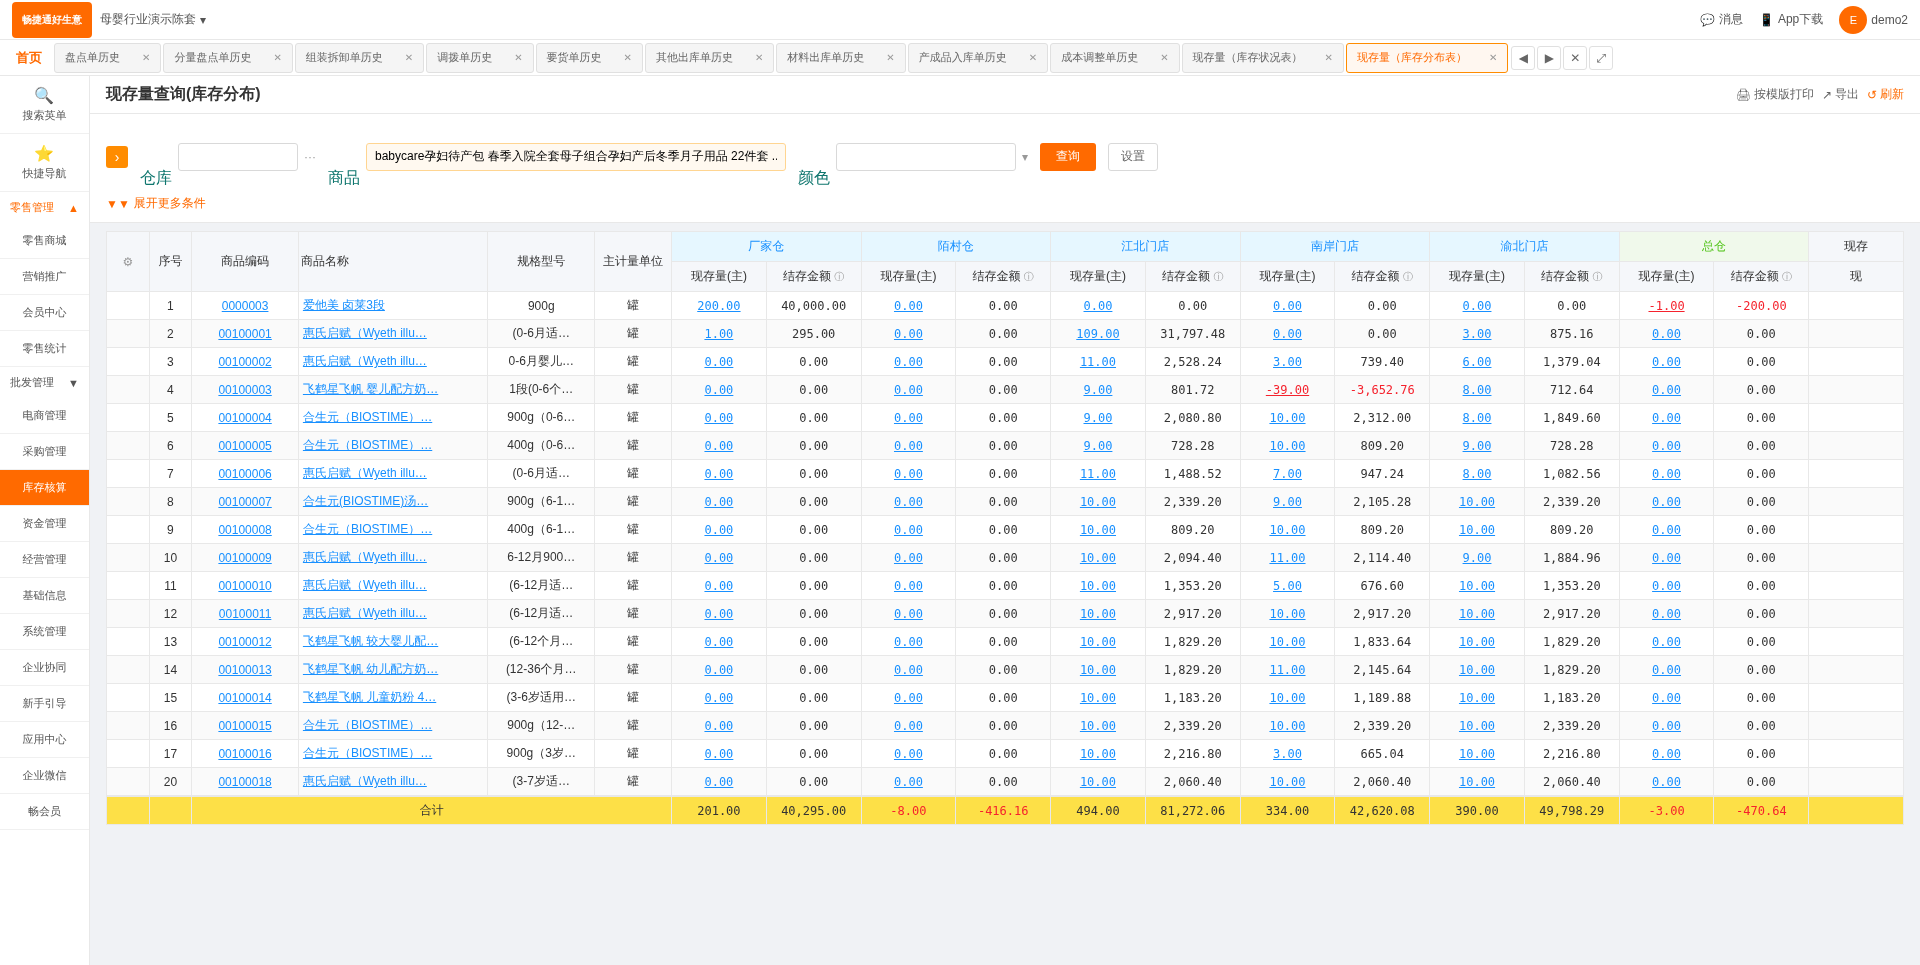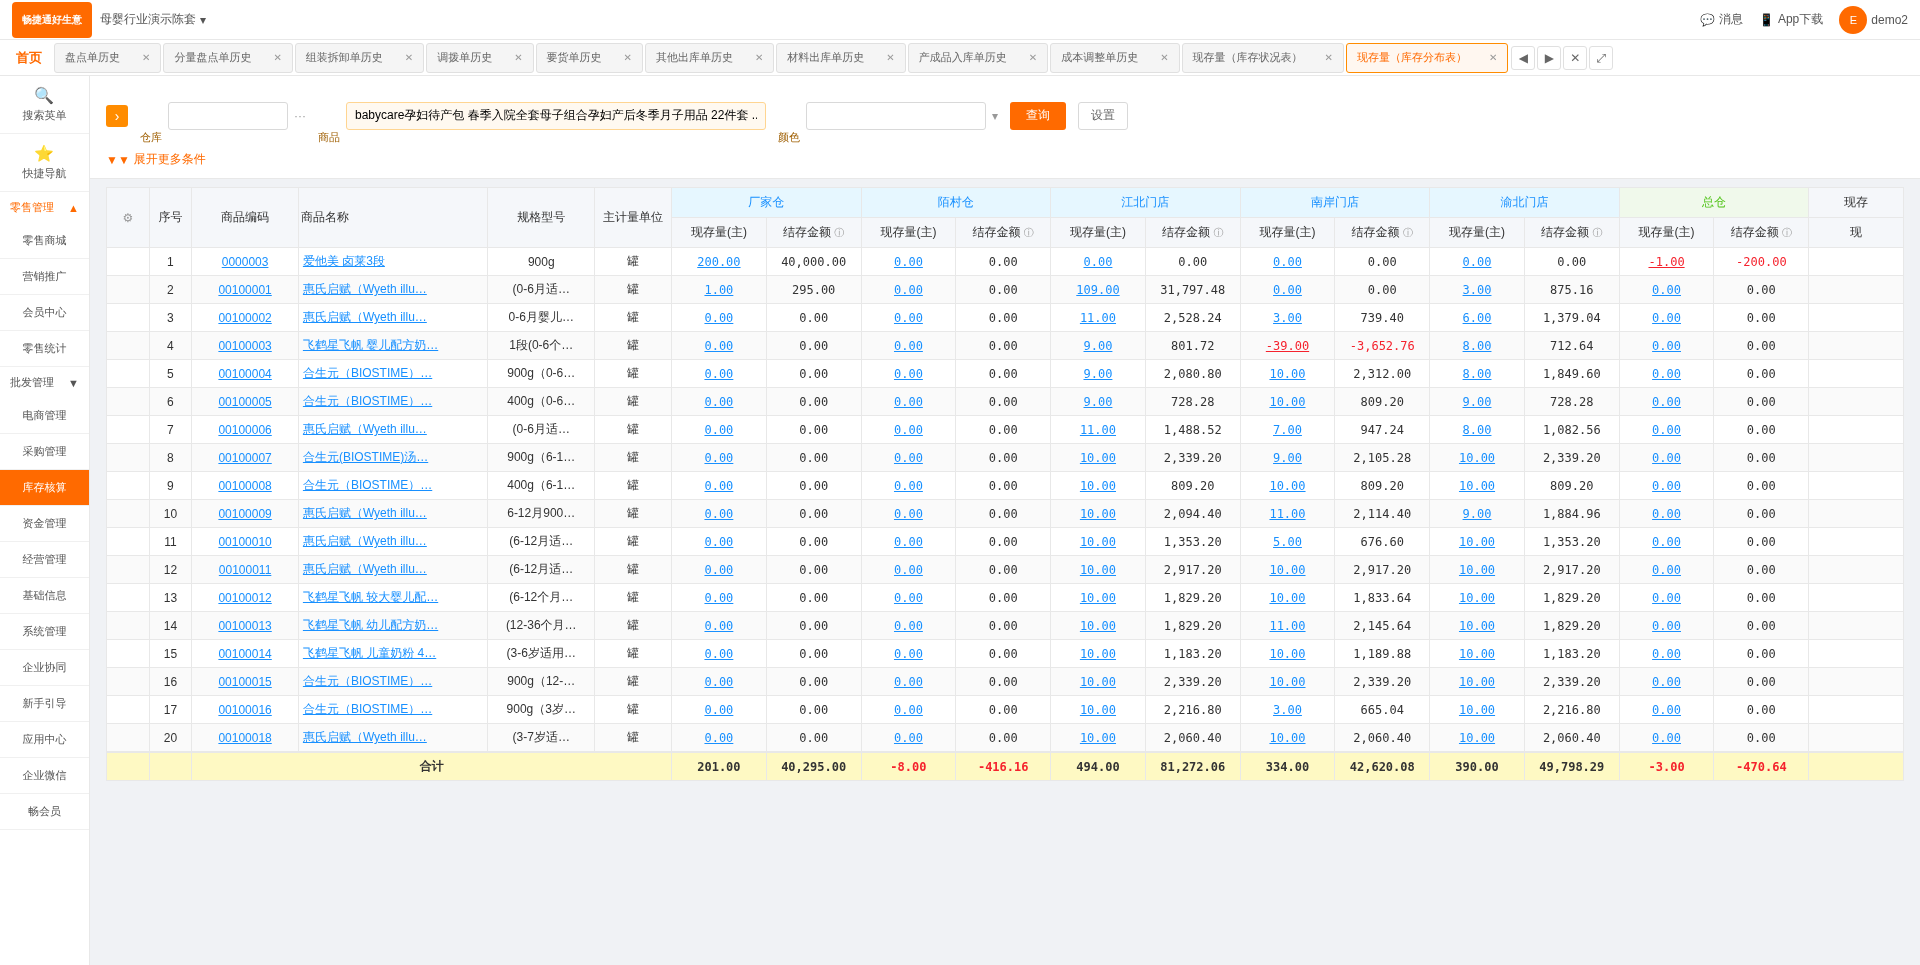--- a/index.html
+++ b/index.html
@@ -42,39 +42,39 @@
     .page-title { font-size: 16px; font-weight: bold; color: #333; }
     .page-actions { display: flex; gap: 8px; align-items: center; }
     .btn-print { display: flex; align-items: center; gap: 3px; color: #666; font-size: 12px; cursor: pointer; }
     .btn-export { display: flex; align-items: center; gap: 3px; color: #666; font-size: 12px; cursor: pointer; }
     .btn-refresh { display: flex; align-items: center; gap: 3px; color: #ff6a00; font-size: 12px; cursor: pointer; }
 
     
     .filter-area { background: #fff; padding: 10px 16px; border-bottom: 1px solid #e8e8e8; }
     .filter-row { display: flex; align-items: center; gap: 12px; flex-wrap: wrap; }
     .filter-item { display: flex; align-items: center; gap: 6px; }
-    .filter-label { color: #a16207; font-size: 11px; white-space: nowrap; margin-top: 44px; }
+    .filter-label { color: #0f766e; font-size: 16px; white-space: nowrap; margin-top: 44px; }
     .filter-input { border: 1px solid #d9d9d9; border-radius: 3px; padding: 4px 8px; font-size: 12px; height: 28px; width: 120px; }
     .filter-input-wide { width: 420px; background: #fff9f0; border: 1px solid #ffd591; }
     .filter-input-color { width: 180px; }
     .btn-query { background: #ff6a00; color: #fff; border: none; border-radius: 3px; padding: 0 16px; height: 28px; cursor: pointer; font-size: 12px; }
     .btn-setting { background: #fff; color: #666; border: 1px solid #d9d9d9; border-radius: 3px; padding: 0 12px; height: 28px; cursor: pointer; font-size: 12px; }
     .expand-btn { display: flex; align-items: center; gap: 4px; color: #ff6a00; cursor: pointer; font-size: 12px; margin-top: 6px; }
     .orange-arrow { background: #ff8c00; color: #fff; border: none; border-radius: 3px; width: 22px; height: 22px; cursor: pointer; font-size: 14px; display: flex; align-items: center; justify-content: center; }
 
     
     .table-container { flex: 1; overflow: auto; padding: 0 16px 8px; }
     table { width: 100%; border-collapse: collapse; font-size: 12px; background: #fff; margin-top: 8px; }
     th { background: #f5f7fa; color: #333; font-weight: normal; padding: 6px 2px; border: 1px solid #e8e8e8; text-align: center; white-space: nowrap; }
     td { padding: 5px 4px; border: 1px solid #e8e8e8; text-align: center; color: #333; white-space: nowrap; }
     tr:nth-child(even) td { background: #fafafa; }
     .td-link { color: #1890ff; text-decoration: underline; cursor: pointer; }
     .td-red { color: #f5222d; }
     .td-num { font-family: monospace; }
-    .footer-row td { background: #fef9c3; font-weight: bold; border-top: 2px solid #e8e8e8; }
+    .footer-row td { background: #fde047; font-weight: normal; border-top: 2px solid #e8e8e8; }
     .settings-icon { color: #999; cursor: pointer; }
     .col-no { width: 36px; }
     .col-code { width: 90px; }
     .col-name { width: 160px; text-align: left; }
     .col-spec { width: 90px; }
     .col-unit { width: 60px; }
     .col-num { width: 80px; text-align: center; }
     .info-icon { color: #999; cursor: pointer; font-size: 10px; }
     .warehouse-col-header { background: #e6f7ff; color: #1890ff; }
     .total-col-header { background: #f0f9eb; color: #52c41a; }
@@ -228,20 +228,37 @@
     <div class="sidebar-item">
       <span>企业微信</span>
     </div>
     <div class="sidebar-item">
       <span>畅会员</span>
     </div>
   </div>
 
   <div class="content">
 
+    <div class="page-header">
+      <div class="page-title">现存量查询(库存分布)</div>
+      <div class="page-actions">
+        <div class="btn-print">
+          <span>🖨</span>
+          <span>按模版打印</span>
+        </div>
+        <div class="btn-export">
+          <span>↗</span>
+          <span>导出</span>
+        </div>
+        <div class="btn-refresh">
+          <span>↺</span>
+          <span>刷新</span>
+        </div>
+      </div>
+    </div>
 
     <div class="filter-area">
       <div class="filter-row">
         <button class="orange-arrow">›</button>
         <div class="filter-item">
           <span class="filter-label">仓库</span>
           <input class="filter-input" type="text" value="" style="">
           <span style="color:#999;">···</span>
         </div>
         <div class="filter-item">

